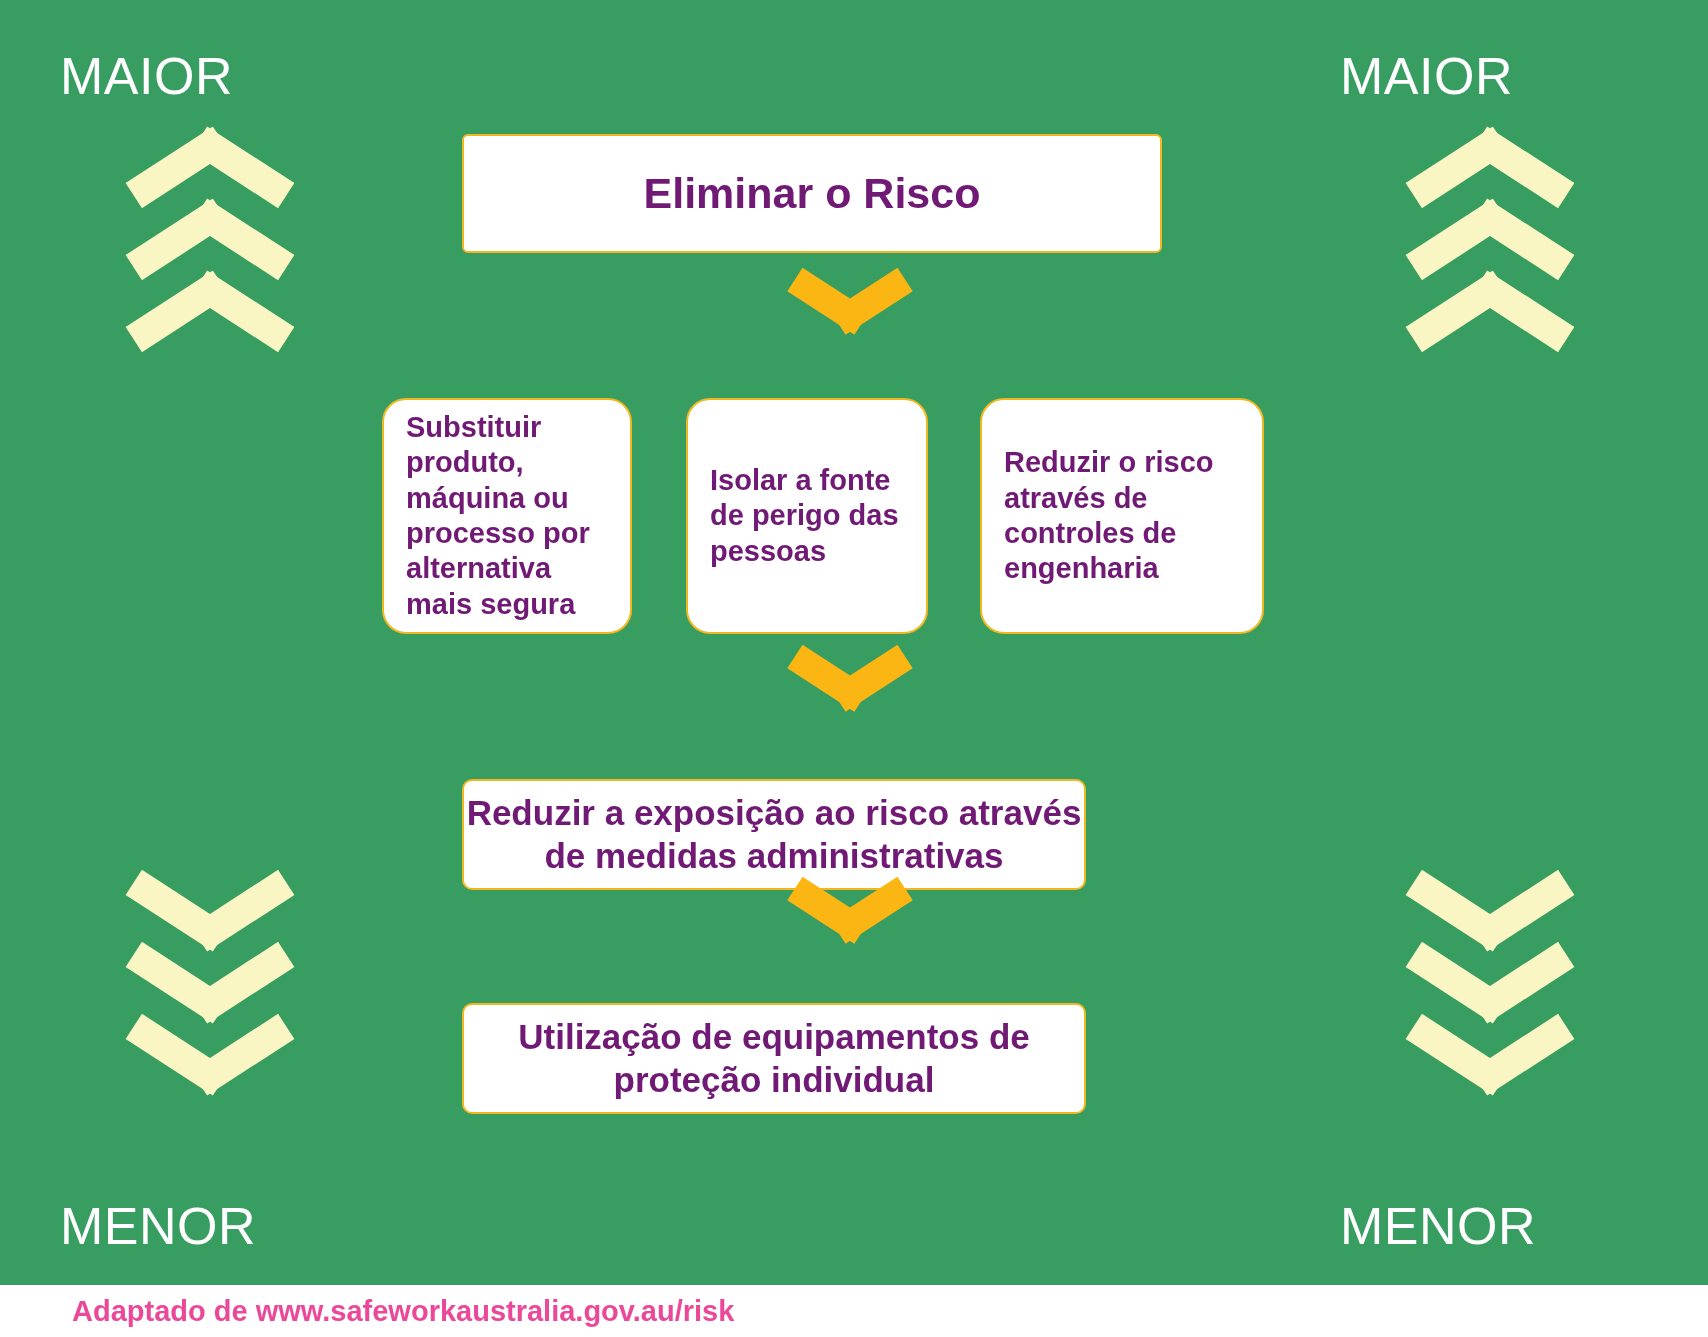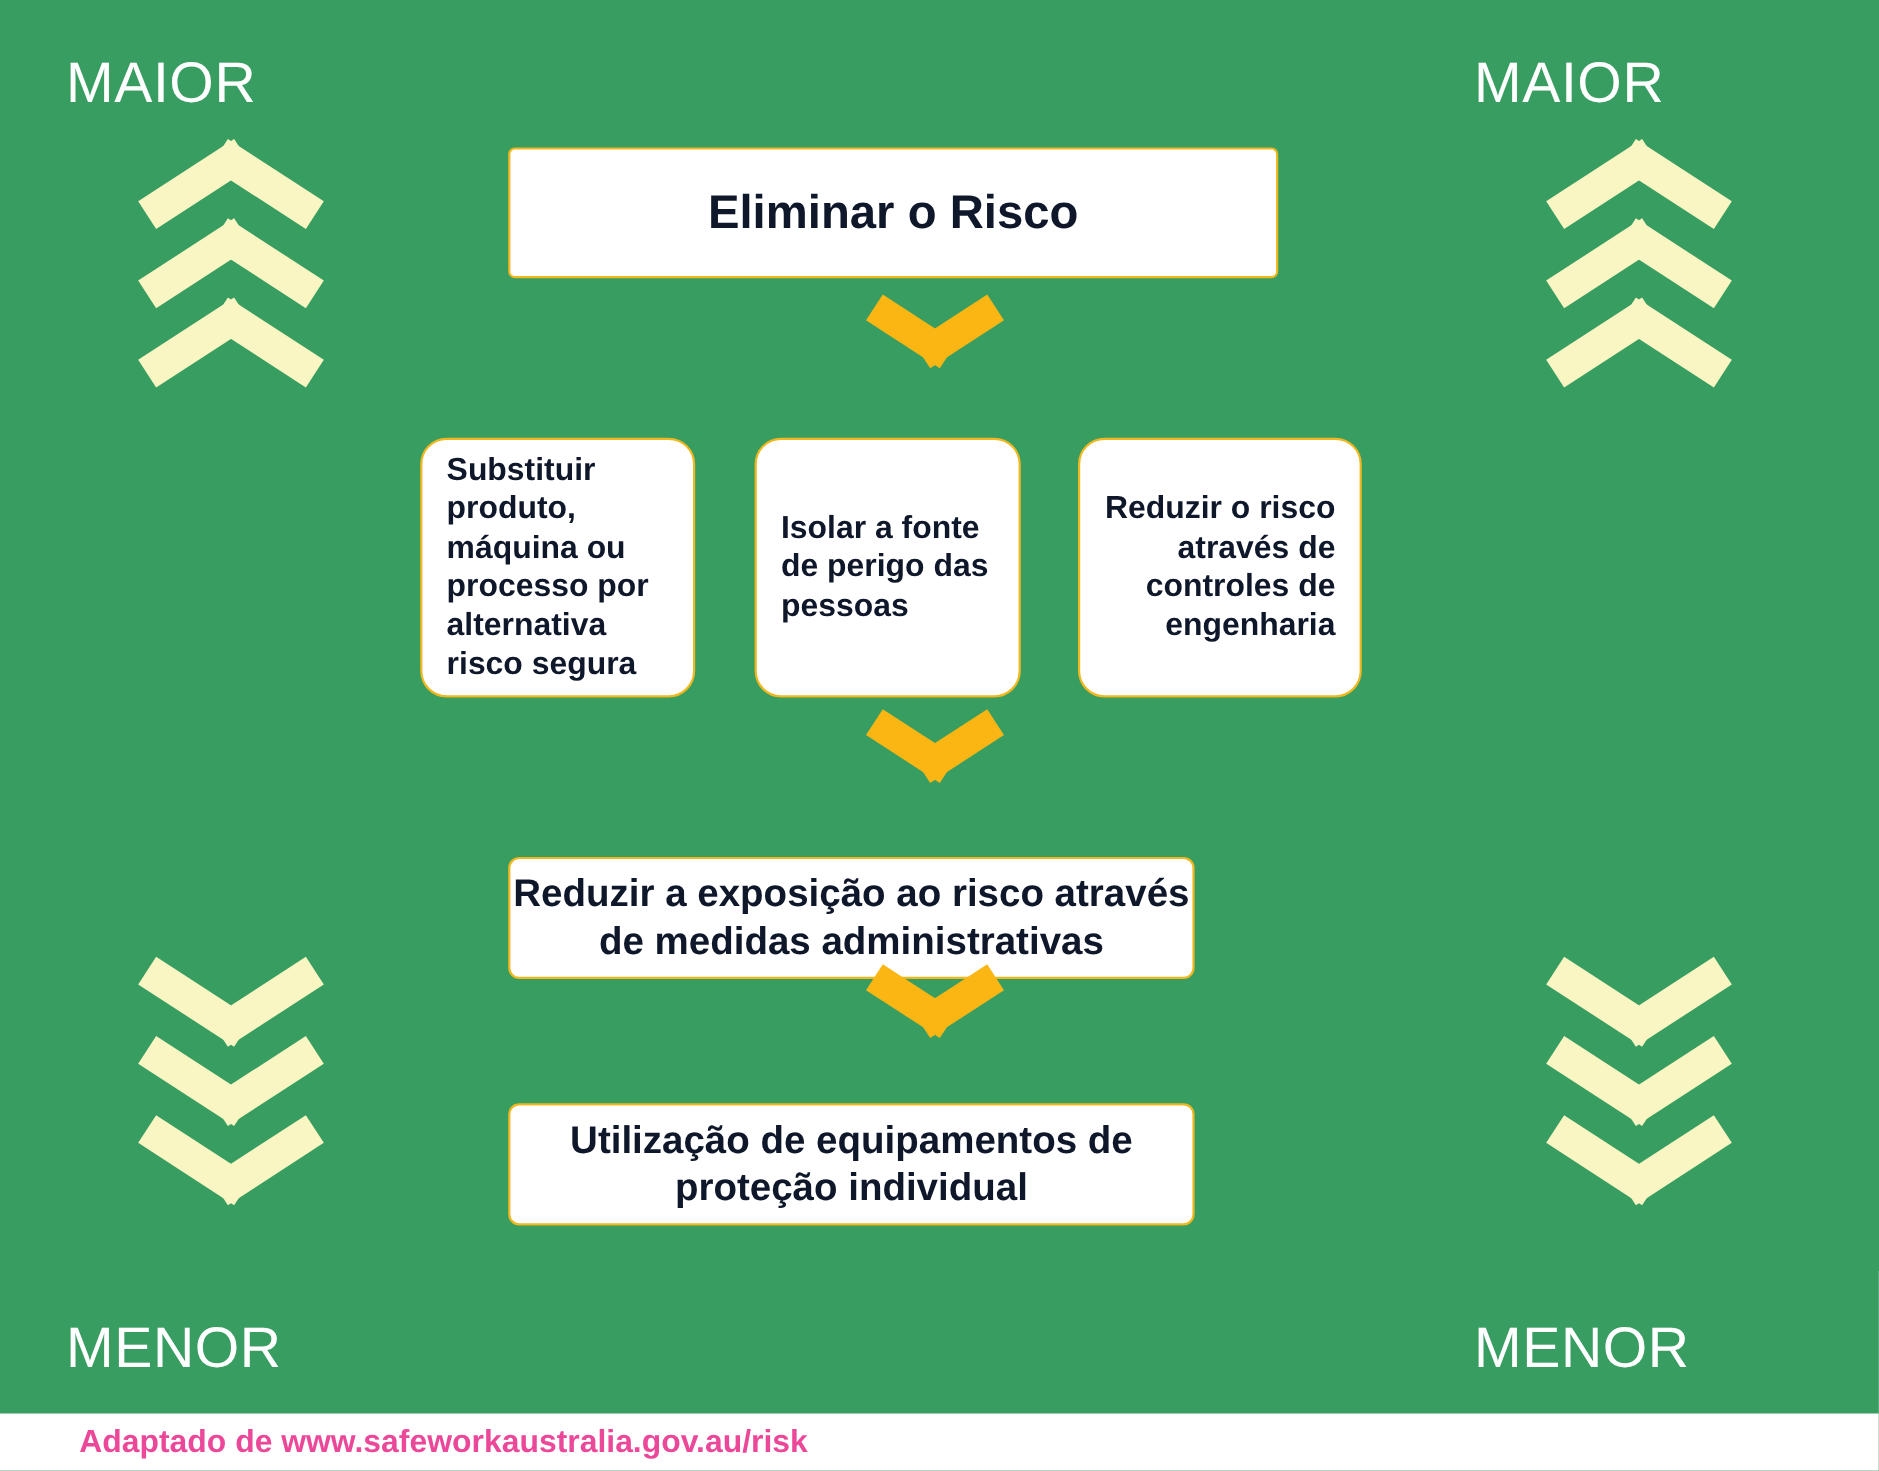--- a/index.html
+++ b/index.html
@@ -131,21 +131,21 @@
     top: 0;
     width: 960px;
     height: 1285px;
   }
 
   .box {
     position: absolute;
     background: #ffffff;
     border: 2px solid #F0B81E;
     box-sizing: border-box;
-    color: #0f172a;
+    color: #701a75;
     font-family: "Liberation Sans", sans-serif;
     font-weight: bold;
     display: flex;
     align-items: center;
     justify-content: center;
     text-align: center;
     line-height: 1.22;
   }
 
   .box.title {
@@ -162,21 +162,21 @@
     height: 236px;
     border-radius: 24px;
     font-size: 29px;
     justify-content: flex-start;
     text-align: left;
     padding: 0 22px;
   }
   .box.tri .txt { width: 100%; }
   .box.tri1 { left: 12px;  width: 250px; }
   .box.tri2 { left: 316px; width: 242px; }
-  .box.tri3 { left: 610px; width: 258px; text-align: right; }
+  .box.tri3 { left: 610px; width: 284px; }
 
   .box.wide {
     left: 92px;
     width: 624px;
     border-radius: 10px;
     font-size: 35px;
   }
   .box.admin { top: 779px;  height: 111px; }
   .box.ppe   { top: 1003px; height: 111px; }
 
@@ -259,21 +259,21 @@
 
   <div id="center">
 
     <div class="box title">
       <span class="txt">Eliminar o Risco</span>
     </div>
 
     <div class="gold-chev c1"></div>
 
     <div class="box tri tri1">
-      <span class="txt">Substituir produto, máquina ou processo por alternativa risco segura</span>
+      <span class="txt">Substituir produto, máquina ou processo por alternativa mais segura</span>
     </div>
 
     <div class="box tri tri2">
       <span class="txt">Isolar a fonte de perigo das pessoas</span>
     </div>
 
     <div class="box tri tri3">
       <span class="txt">Reduzir o risco através de controles de engenharia</span>
     </div>
 

